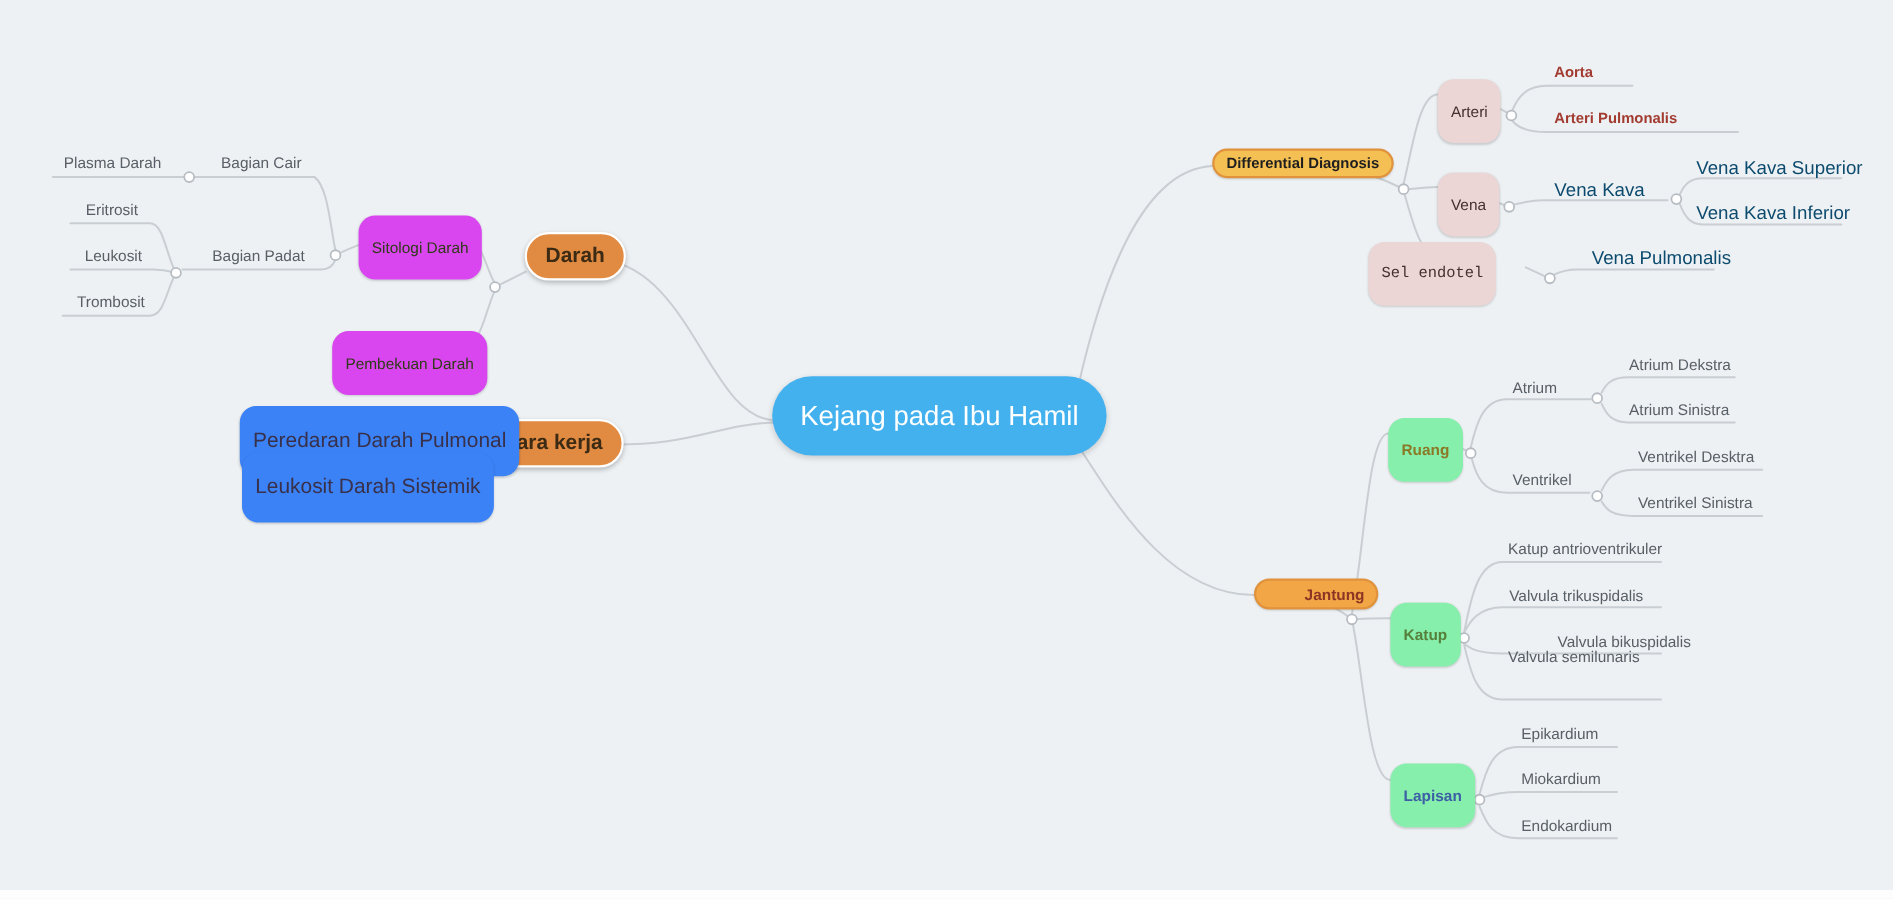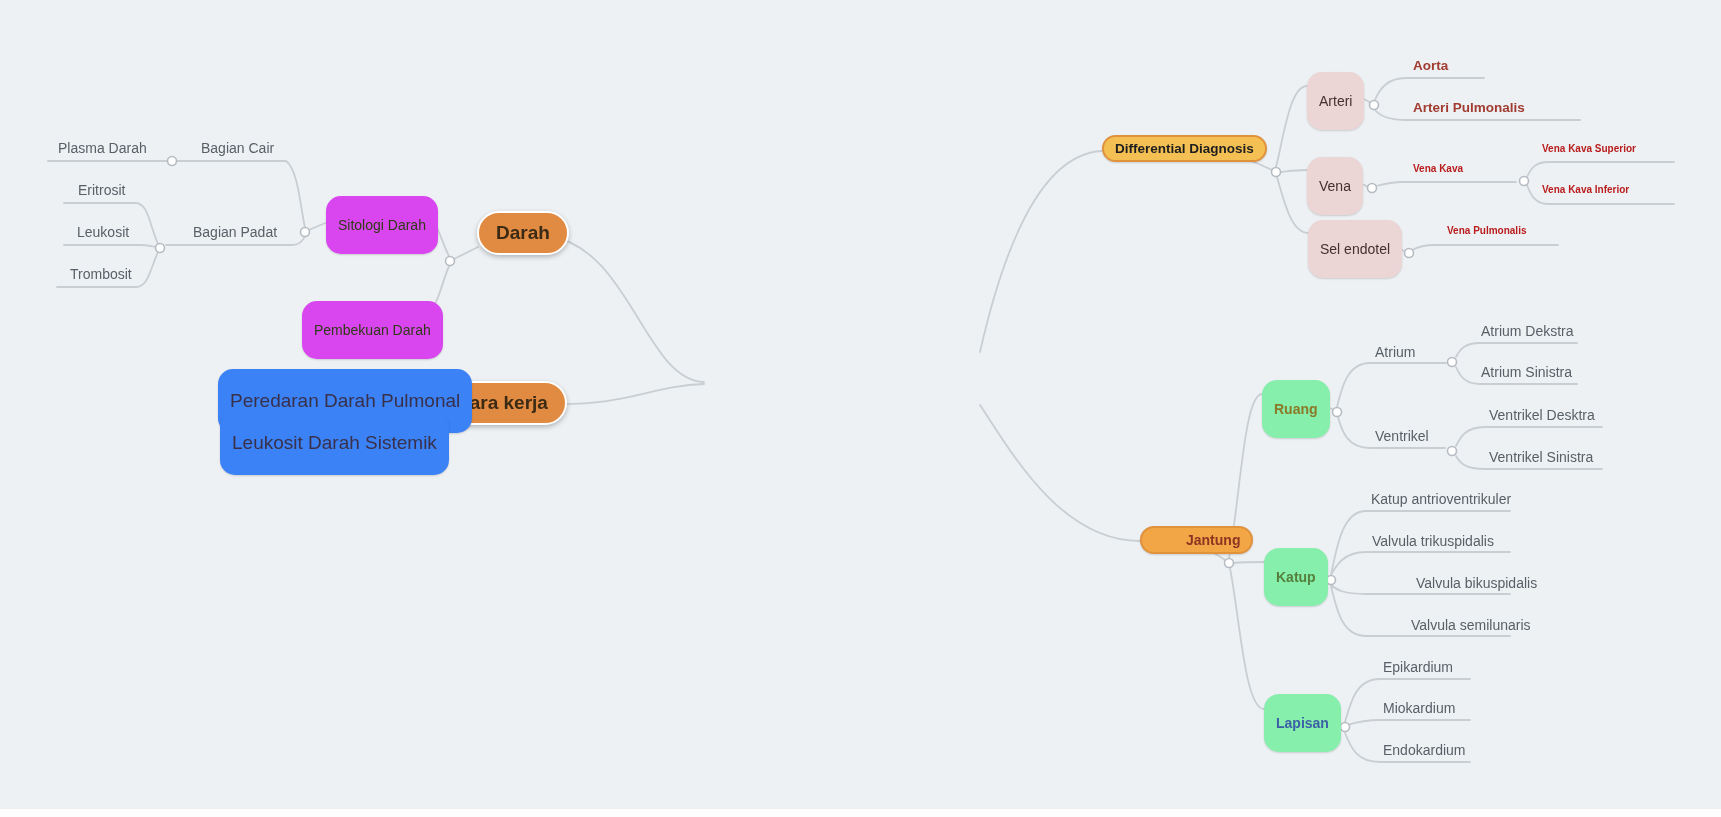--- a/index.html
+++ b/index.html
@@ -41,21 +41,21 @@
   .green{background:#d946ef;color:#2e3b16;}
   .lavender{background:#3b82f6;color:#39304a;font-size:19px;}
   .pink{background:#ebd6d5;color:#472f2f;}
   .beige{background:#86efac;font-weight:bold;}
   .t-olive{color:#8a7a28;}
   .t-green{color:#55803c;}
   .t-blue{color:#3c5fa5;}
 
   .topic{position:absolute;white-space:nowrap;font-size:14px;color:#585f66;cursor:pointer;}
   .topic.bold-red{color:#a23b30;font-weight:bold;font-size:13.5px;}
-  .topic.bold-green{color:#b91c1c;font-weight:bold;font-size:10px;}
+  .topic.bold-green{color:#0c4a6e;font-weight:normal;font-size:17px;}
 
   .bottom-bar{position:absolute;left:0;bottom:0;width:100%;height:8px;background:#fdfdfd;}
 </style>
 </head>
 <body>
 
 <div class="stage">
 
   <svg class="wires" width="1721" height="817" viewBox="0 0 1721 817">
     <path d="
@@ -120,20 +120,21 @@
     <circle cx="1524" cy="181" r="4.5"></circle>
     <circle cx="1409" cy="253" r="4.5"></circle>
     <circle cx="1229" cy="563" r="4.5"></circle>
     <circle cx="1337" cy="412" r="4.5"></circle>
     <circle cx="1452" cy="362" r="4.5"></circle>
     <circle cx="1452" cy="451" r="4.5"></circle>
     <circle cx="1331" cy="580" r="4.5"></circle>
     <circle cx="1345" cy="727" r="4.5"></circle>
   </svg>
 
+  <div class="node root-node" style="left:702px;top:342px;">Kejang pada Ibu Hamil</div>
 
   <div class="node lvl1" style="left:477px;top:211px;">Darah</div>
   <div class="node pill green" style="left:326px;top:196px;">Sitologi Darah</div>
   <div class="node pill green" style="left:302px;top:301px;">Pembekuan Darah</div>
   <div class="topic" style="left:201px;top:140px;">Bagian Cair</div>
   <div class="topic" style="left:58px;top:140px;">Plasma Darah</div>
   <div class="topic" style="left:193px;top:224px;">Bagian Padat</div>
   <div class="topic" style="left:78px;top:182px;">Eritrosit</div>
   <div class="topic" style="left:77px;top:224px;">Leukosit</div>
   <div class="topic" style="left:70px;top:266px;">Trombosit</div>
@@ -143,38 +144,38 @@
   <div class="node pill lavender" style="left:220px;top:411px;">Leukosit Darah Sistemik</div>
 
   <div class="node pill amber" style="left:1102px;top:135px;">Differential Diagnosis</div>
   <div class="node pill pink" style="left:1307px;top:72px;">Arteri</div>
   <div class="topic bold-red" style="left:1413px;top:58px;">Aorta</div>
   <div class="topic bold-red" style="left:1413px;top:100px;">Arteri Pulmonalis</div>
   <div class="node pill pink" style="left:1307px;top:157px;">Vena</div>
   <div class="topic bold-green" style="left:1413px;top:163px;">Vena Kava</div>
   <div class="topic bold-green" style="left:1542px;top:143px;">Vena Kava Superior</div>
   <div class="topic bold-green" style="left:1542px;top:184px;">Vena Kava Inferior</div>
-  <div class="node pill pink" style="left:1308px;top:220px;">Sel endotel</div>
+  <div class="node pill pink" style="left:1244px;top:220px;font-family:Liberation Mono, monospace;">Sel endotel</div>
   <div class="topic bold-green" style="left:1447px;top:225px;">Vena Pulmonalis</div>
 
   <div class="node pill jantung-pill" style="left:1140px;top:526px;padding-left:44px;">Jantung</div>
 
   <div class="node pill beige t-olive" style="left:1262px;top:380px;">Ruang</div>
   <div class="topic" style="left:1375px;top:344px;">Atrium</div>
   <div class="topic" style="left:1481px;top:323px;">Atrium Dekstra</div>
   <div class="topic" style="left:1481px;top:364px;">Atrium Sinistra</div>
   <div class="topic" style="left:1375px;top:428px;">Ventrikel</div>
   <div class="topic" style="left:1489px;top:407px;">Ventrikel Desktra</div>
   <div class="topic" style="left:1489px;top:449px;">Ventrikel Sinistra</div>
 
   <div class="node pill beige t-green" style="left:1264px;top:548px;">Katup</div>
   <div class="topic" style="left:1371px;top:491px;">Katup antrioventrikuler</div>
   <div class="topic" style="left:1372px;top:533px;">Valvula trikuspidalis</div>
   <div class="topic" style="left:1372px;top:575px;margin-left:44px;">Valvula bikuspidalis</div>
-  <div class="topic" style="left:1371px;top:617px;margin-left:40px;">Valvula semilunaris</div>
+  <div class="topic" style="left:1371px;top:589px;">Valvula semilunaris</div>
 
   <div class="node pill beige t-blue" style="left:1264px;top:694px;">Lapisan</div>
   <div class="topic" style="left:1383px;top:659px;">Epikardium</div>
   <div class="topic" style="left:1383px;top:700px;">Miokardium</div>
   <div class="topic" style="left:1383px;top:742px;">Endokardium</div>
 
   <div class="bottom-bar"></div>
 </div>
 
 </body></html>

